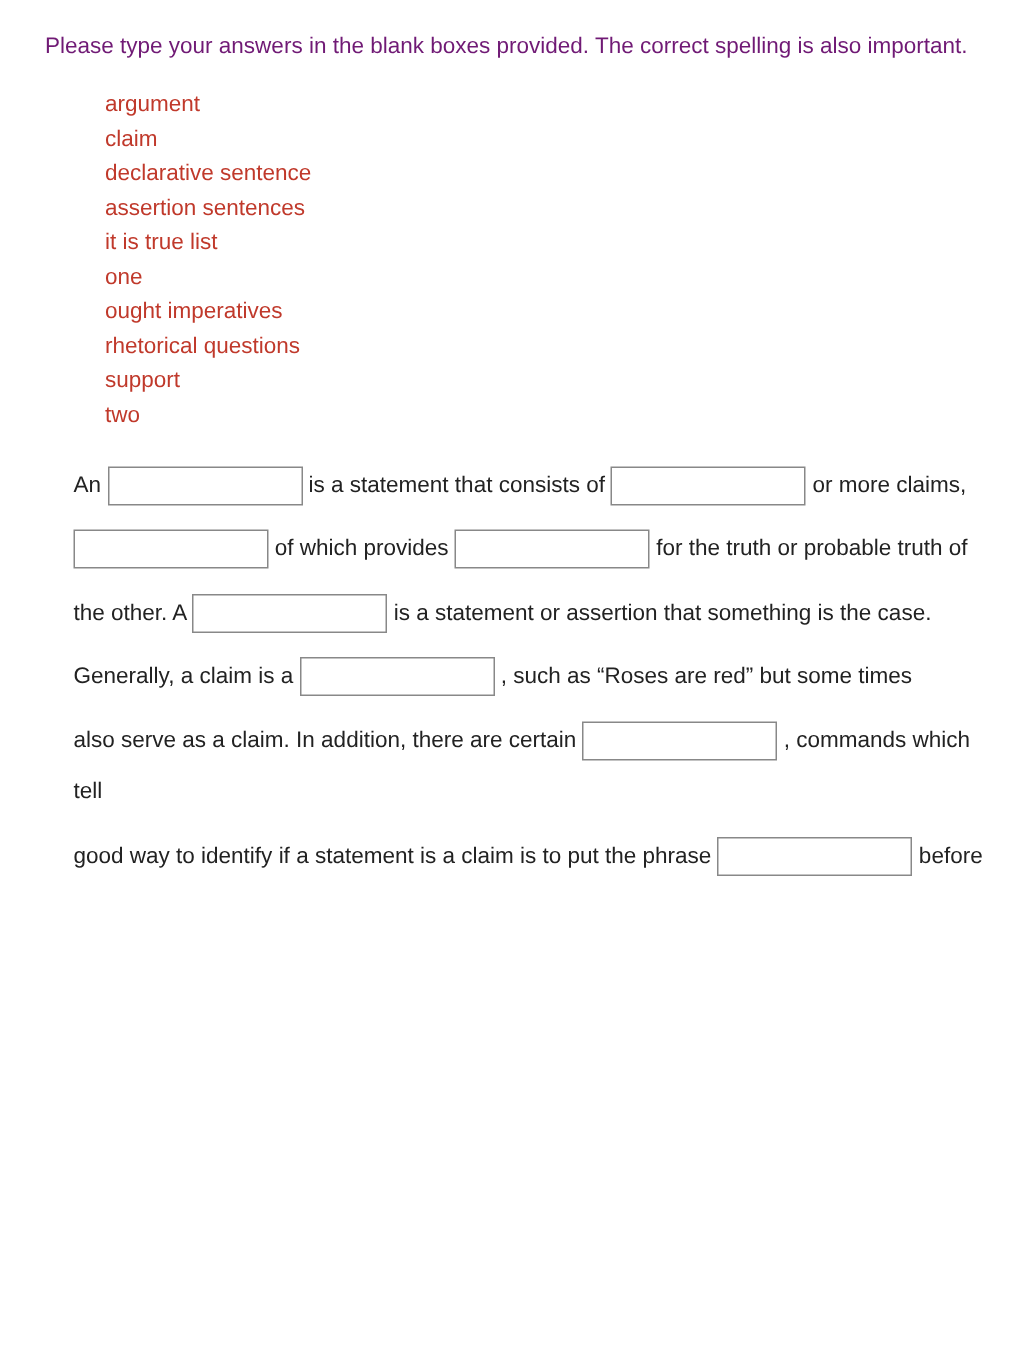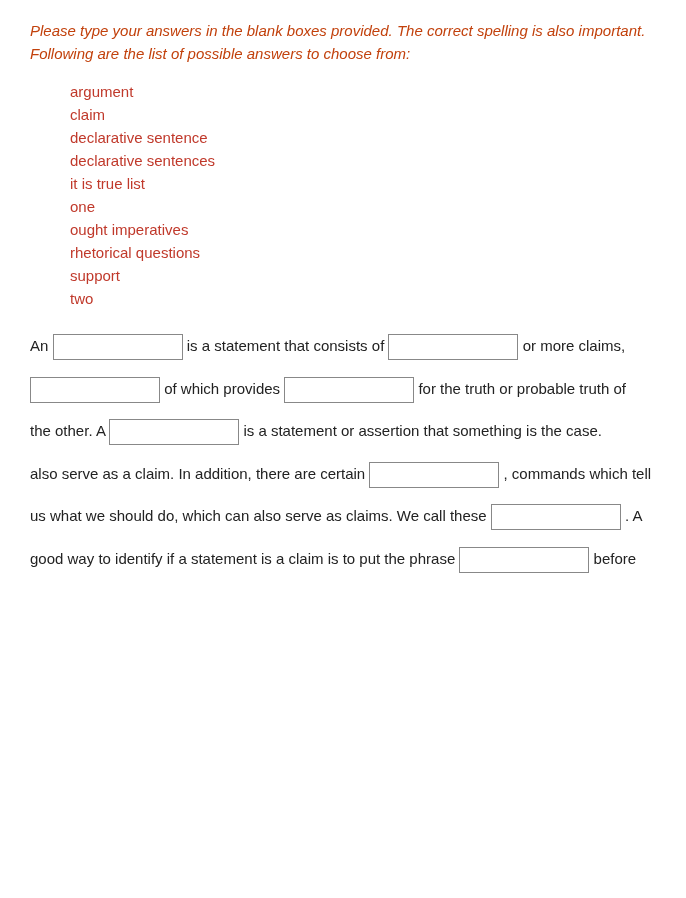--- a/index.html
+++ b/index.html
@@ -13,39 +13,39 @@
       font-size: 15px;
       color: #222;
       background: #fff;
       padding: 20px 30px;
       max-width: 686px;
     }
 
     .instructions {
       margin-bottom: 18px;
       line-height: 1.5;
-      color: #c2410c;
-      font-style: italic;
+      color: #701a75;
     }
 
     .word-list {
       margin-left: 40px;
       margin-bottom: 22px;
     }
 
     .word-list .word {
       color: #c0392b;
       margin-bottom: 6px;
       font-size: 15px;
     }
 
     .fill-section {
       line-height: 2.4;
       color: #222;
       margin-bottom: 6px;
+      margin-left: 19px;
     }
 
     input[type="text"] {
       border: 1px solid #888;
       padding: 2px 4px;
       font-size: 14px;
       width: 130px;
       height: 26px;
       vertical-align: middle;
       display: inline-block;
@@ -54,28 +54,27 @@
     .line {
       margin-bottom: 8px;
       line-height: 2.3;
     }
   </style>
 </head>
 <body>
 
 <p class="instructions">
   <span>Please type your answers in the blank boxes provided. The correct spelling is also important.</span><br>
-  <span>Following are the list of possible answers to choose from:</span>
 </p>
 
 <div class="word-list">
   <div class="word">argument</div>
   <div class="word">claim</div>
   <div class="word">declarative sentence</div>
-  <div class="word">declarative sentences</div>
+  <div class="word">assertion sentences</div>
   <div class="word">it is true list</div>
   <div class="word">one</div>
   <div class="word">ought imperatives</div>
   <div class="word">rhetorical questions</div>
   <div class="word">support</div>
   <div class="word">two</div>
 </div>
 
 <div class="fill-section">
 
@@ -93,33 +92,33 @@
     <input type="text" style="">
     <span>for the truth or probable truth of</span>
   </div>
 
   <div class="line">
     <span>the other. A</span>
     <input type="text" style="">
     <span>is a statement or assertion that something is the case.</span>
   </div>
 
+  <div class="line">
+    <span>Generally, a claim is a</span>
+    <input type="text" style="">
+    <span>, such as “Roses are red” but some times</span>
+  </div>
 
 
   <div class="line">
     <span>also serve as a claim.  In addition, there are certain</span>
     <input type="text" style="">
     <span>, commands which tell</span>
   </div>
 
-  <div class="line">
-    <span>us what we should do, which can also serve as claims. We call these</span>
-    <input type="text" style="">
-    <span>. A</span>
-  </div>
 
   <div class="line">
     <span>good way to identify if a statement is a claim is to put the phrase</span>
     <input type="text" style="">
     <span>before</span>
   </div>
 
 
 </div>
 

